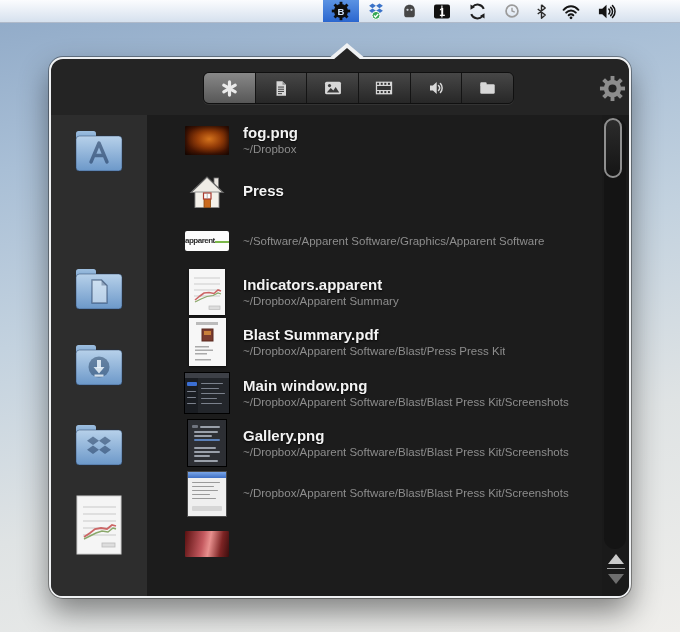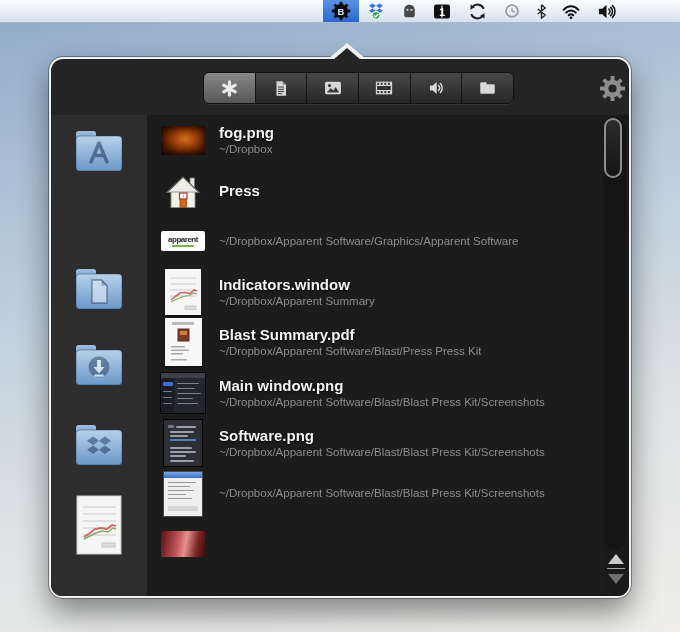--- a/index.html
+++ b/index.html
@@ -31,30 +31,30 @@
   .seg:last-child{border-right:none;}
   .seg.sel{background:linear-gradient(#888,#575757);}
   .gearbtn{position:absolute;left:546px;top:14px;width:30px;height:30px;
     display:flex;align-items:center;justify-content:center;}
   
   .sidebar{position:absolute;left:0;top:56px;bottom:0;width:96px;background:#2d2d2d;
     border-bottom-left-radius:11px;display:block;}
   .sb-item{position:absolute;left:0;width:96px;display:flex;justify-content:center;}
   
   .list{position:absolute;left:96px;top:56px;right:27px;bottom:0;background:#1c1c1c;overflow:hidden;}
-  .row{height:50.5px;display:flex;align-items:center;padding-left:13px;box-sizing:border-box;}
+  .row{height:50.5px;display:flex;align-items:center;padding-left:13px;box-sizing:border-box;margin-left:24px;}
   .thumb{width:46px;min-width:46px;height:46px;display:flex;align-items:center;justify-content:center;margin-right:13px;}
   .meta{display:flex;flex-direction:column;justify-content:center;overflow:hidden;white-space:nowrap;}
   .title{font-size:15px;font-weight:bold;color:#f3f3f3;text-shadow:0 1px 2px rgba(0,0,0,.9);line-height:19px;}
   .sub{font-size:11.5px;color:#8d8d8d;line-height:15px;}
   
   .t-fog{width:44px;height:29px;border-radius:1px;
     background:radial-gradient(ellipse at 55% 45%,#d4731c 0%,#953d08 35%,#4a1603 68%,#1f0801 100%);
     box-shadow:inset 0 0 6px rgba(0,0,0,.7);}
-  .t-logo{width:44px;height:20px;background:#fcfcfc;border-radius:2px;display:flex;flex-direction:column;
+  .t-logo{width:44px;height:20px;background:#fcfcfc;border-radius:2px;display:flex;flex-direction:row;
     align-items:center;justify-content:center;}
   .t-logo .lg1{font-size:8px;font-weight:bold;color:#2a2a2a;letter-spacing:-.5px;line-height:8px;}
   .t-logo .lg2{width:22px;height:2px;background:#7ab648;margin-top:1px;}
   .t-shot-dark{width:44px;height:40px;background:#23262b;box-shadow:0 0 0 1px #000;position:relative;overflow:hidden;}
   .t-shot-dark .bar{position:absolute;left:0;top:0;right:0;height:5px;background:#3d4047;}
   .t-shot-dark .side{position:absolute;left:0;top:5px;bottom:0;width:13px;background:#1a1d22;}
   .t-shot-dark .selrow{position:absolute;left:1.5px;top:9px;width:10px;height:4px;background:#3b6fd4;border-radius:1px;}
   .t-shot-dark .ln{position:absolute;height:1.5px;background:#7b818c;border-radius:1px;}
   .t-shot-dark2{width:38px;height:46px;background:#2d2f34;box-shadow:0 0 0 1px #000;position:relative;overflow:hidden;}
   .t-shot-dark2 .ln{position:absolute;height:1.5px;background:#9aa0aa;border-radius:1px;}
@@ -340,40 +340,40 @@
       </div>
 
       <div class="row">
         <div class="thumb">
           <div class="t-logo">
               <span class="lg1">apparent</span>
               <span class="lg2"></span>
             </div>
         </div>
         <div class="meta">
-        <div class="sub">~/Dropbox/Apparent Software/Graphics/Apparent Software</div>
+        <div class="sub">~/Software/Apparent Software/Graphics/Apparent Software</div>
           </div>
       </div>
 
       <div class="row">
         <div class="thumb">
           <svg width="36" height="46" viewBox="0 0 36 46" style="background:#f6f6f6;box-shadow:0 1px 2px rgba(0,0,0,.6)">
             <g stroke="#ccc" stroke-width="1">
               <line x1="5" y1="9" x2="31" y2="9"></line>
                 <line x1="5" y1="15" x2="31" y2="15"></line>
               <line x1="5" y1="21" x2="31" y2="21"></line>
                 <line x1="5" y1="27" x2="31" y2="27"></line>
             </g>
             <polyline points="6,31 11,27 15,24 20,23.5 25,24.5 29,21 32,22" stroke="#c66" stroke-width="1.6" fill="none"></polyline>
             <polyline points="6,33 12,30 18,27.5 24,26.5 29,24 32,25" stroke="#8aa86a" stroke-width="1.2" fill="none"></polyline>
             <rect x="20" y="37" width="11" height="3.5" fill="#ddd" stroke="#bbb" stroke-width=".7"></rect>
           </svg>
         </div>
         <div class="meta">
-            <div class="title">Indicators.window</div>
+            <div class="title">Indicators.apparent</div>
         <div class="sub">~/Dropbox/Apparent Summary</div>
           </div>
       </div>
 
       <div class="row">
         <div class="thumb">
           <svg width="37" height="48" viewBox="0 0 37 48" style="background:#f7f7f7;box-shadow:0 1px 2px rgba(0,0,0,.6)">
             <rect x="7" y="4" width="22" height="3" fill="#bbb"></rect>
             <rect x="13" y="11" width="11" height="12" fill="#7a3b2e" stroke="#5a2a20"></rect>
             <rect x="15" y="13" width="7" height="4" fill="#c9803a"></rect>
@@ -422,21 +422,21 @@
             <div class="ln" style="left:6px;top:11px;width:24px"></div>
             <div class="ln" style="left:6px;top:15px;width:18px"></div>
             <div class="ln" style="left:6px;top:19px;width:26px;background:#5b80b8"></div>
             <div class="ln" style="left:6px;top:27px;width:22px"></div>
             <div class="ln" style="left:6px;top:31px;width:26px"></div>
             <div class="ln" style="left:6px;top:35px;width:16px"></div>
             <div class="ln" style="left:6px;top:40px;width:24px"></div>
           </div>
         </div>
         <div class="meta">
-            <div class="title">Software.png</div>
+            <div class="title">Gallery.png</div>
         <div class="sub">~/Dropbox/Apparent Software/Blast/Blast Press Kit/Screenshots</div>
           </div>
       </div>
 
       <div class="row">
         <div class="thumb">
           <div class="t-shot-light">
               <div class="tb"></div>
             <div class="ln" style="left:4px;top:10px;width:28px"></div>
             <div class="ln" style="left:4px;top:14px;width:22px"></div>

